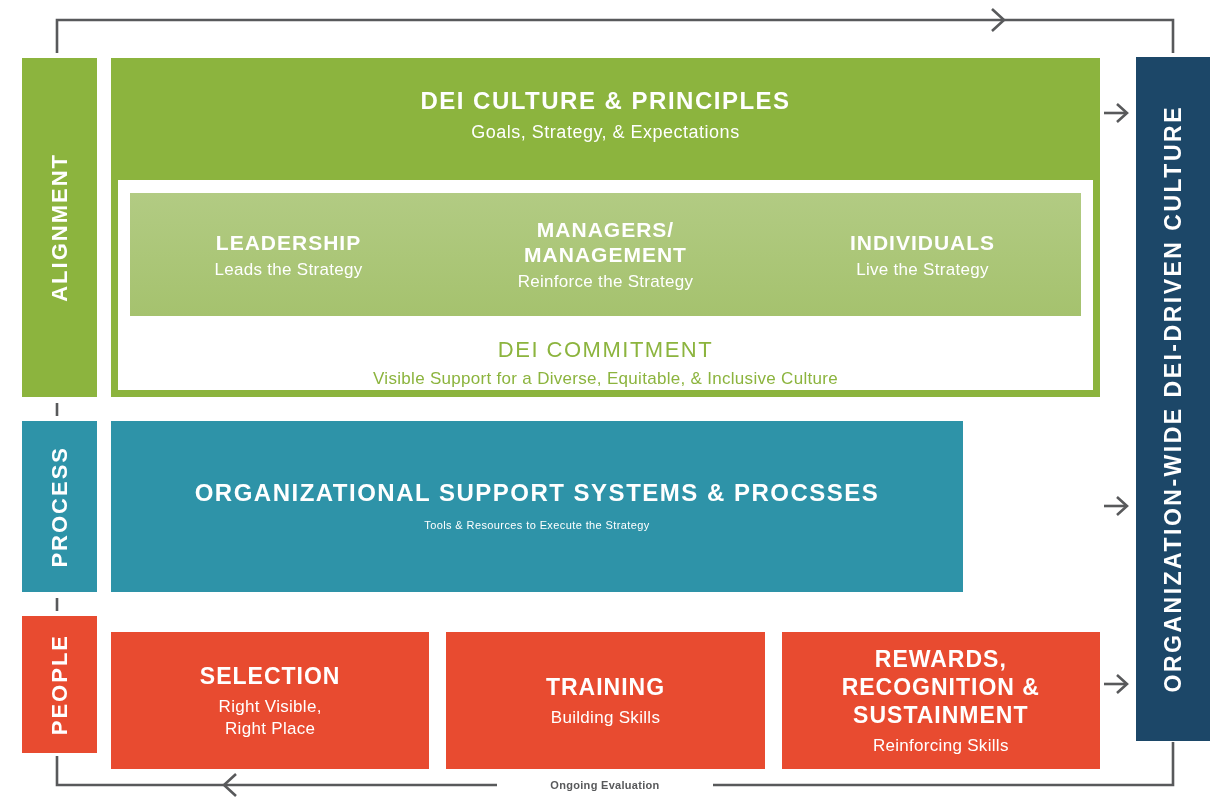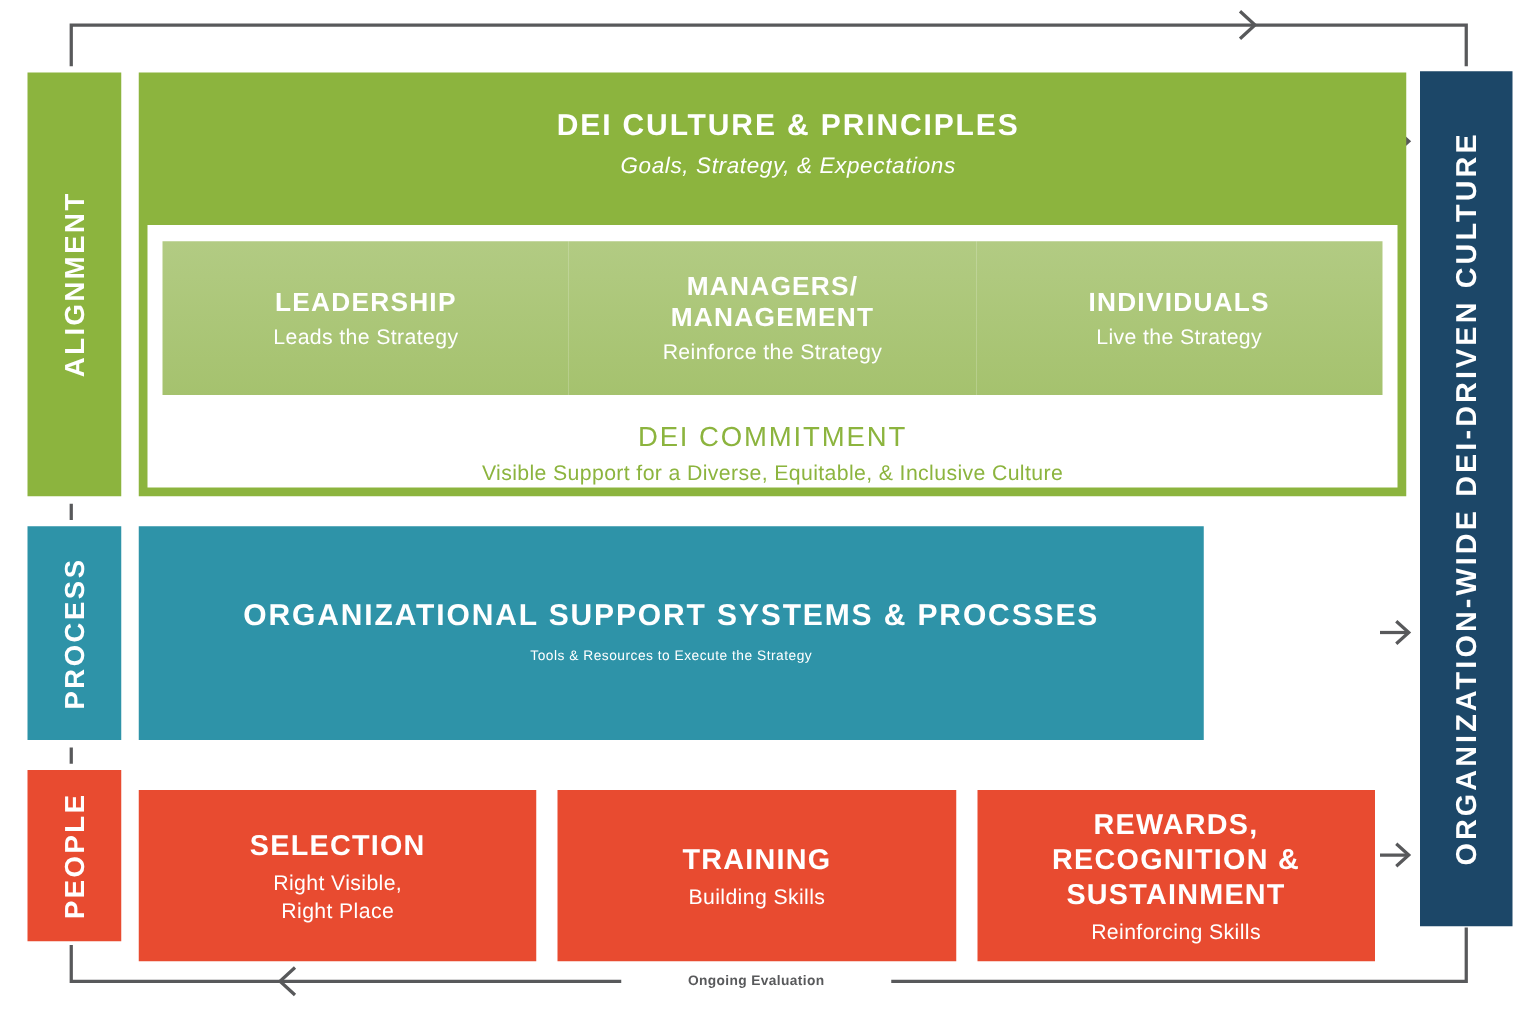--- a/index.html
+++ b/index.html
@@ -23,24 +23,24 @@
   .bar-culture-wide{
     position:absolute;left:1136px;top:57px;width:74px;height:684px;background:#1c4768;
     display:flex;align-items:center;justify-content:center;
   }
   .bar-culture-wide .vtext{
     writing-mode:vertical-rl;transform:rotate(180deg);
     color:#fff;font-weight:bold;font-size:23px;letter-spacing:2.5px;white-space:nowrap;
   }
 
   
-  .box-culture{position:absolute;left:111px;top:58px;width:989px;height:339px;background:#8cb43e;padding-left:25px;}
+  .box-culture{position:absolute;left:111px;top:58px;width:989px;height:339px;background:#8cb43e;}
   .culture-head{text-align:center;color:#fff;}
   .culture-title{margin-top:28px;font-size:24px;line-height:30px;font-weight:bold;letter-spacing:1.5px;}
-  .culture-subtitle{margin-top:5px;font-size:18px;line-height:22px;letter-spacing:0.5px;font-style:italic;}
+  .culture-subtitle{margin-top:5px;font-size:18px;line-height:22px;letter-spacing:0.5px;}
   .culture-panel{
     position:absolute;left:7px;right:7px;top:122px;bottom:7px;background:#fff;
     display:flex;flex-direction:column;
   }
   .roles-row{display:flex;margin:13px 12px 0 12px;height:137px;}
   .role-box{
     flex:1;background:linear-gradient(180deg,#b2cb83,#a5c26e);
     display:flex;flex-direction:column;align-items:center;justify-content:center;text-align:center;color:#fff;
   }
   .role-title{font-size:21px;line-height:25px;font-weight:bold;letter-spacing:1px;white-space:pre-line;}

